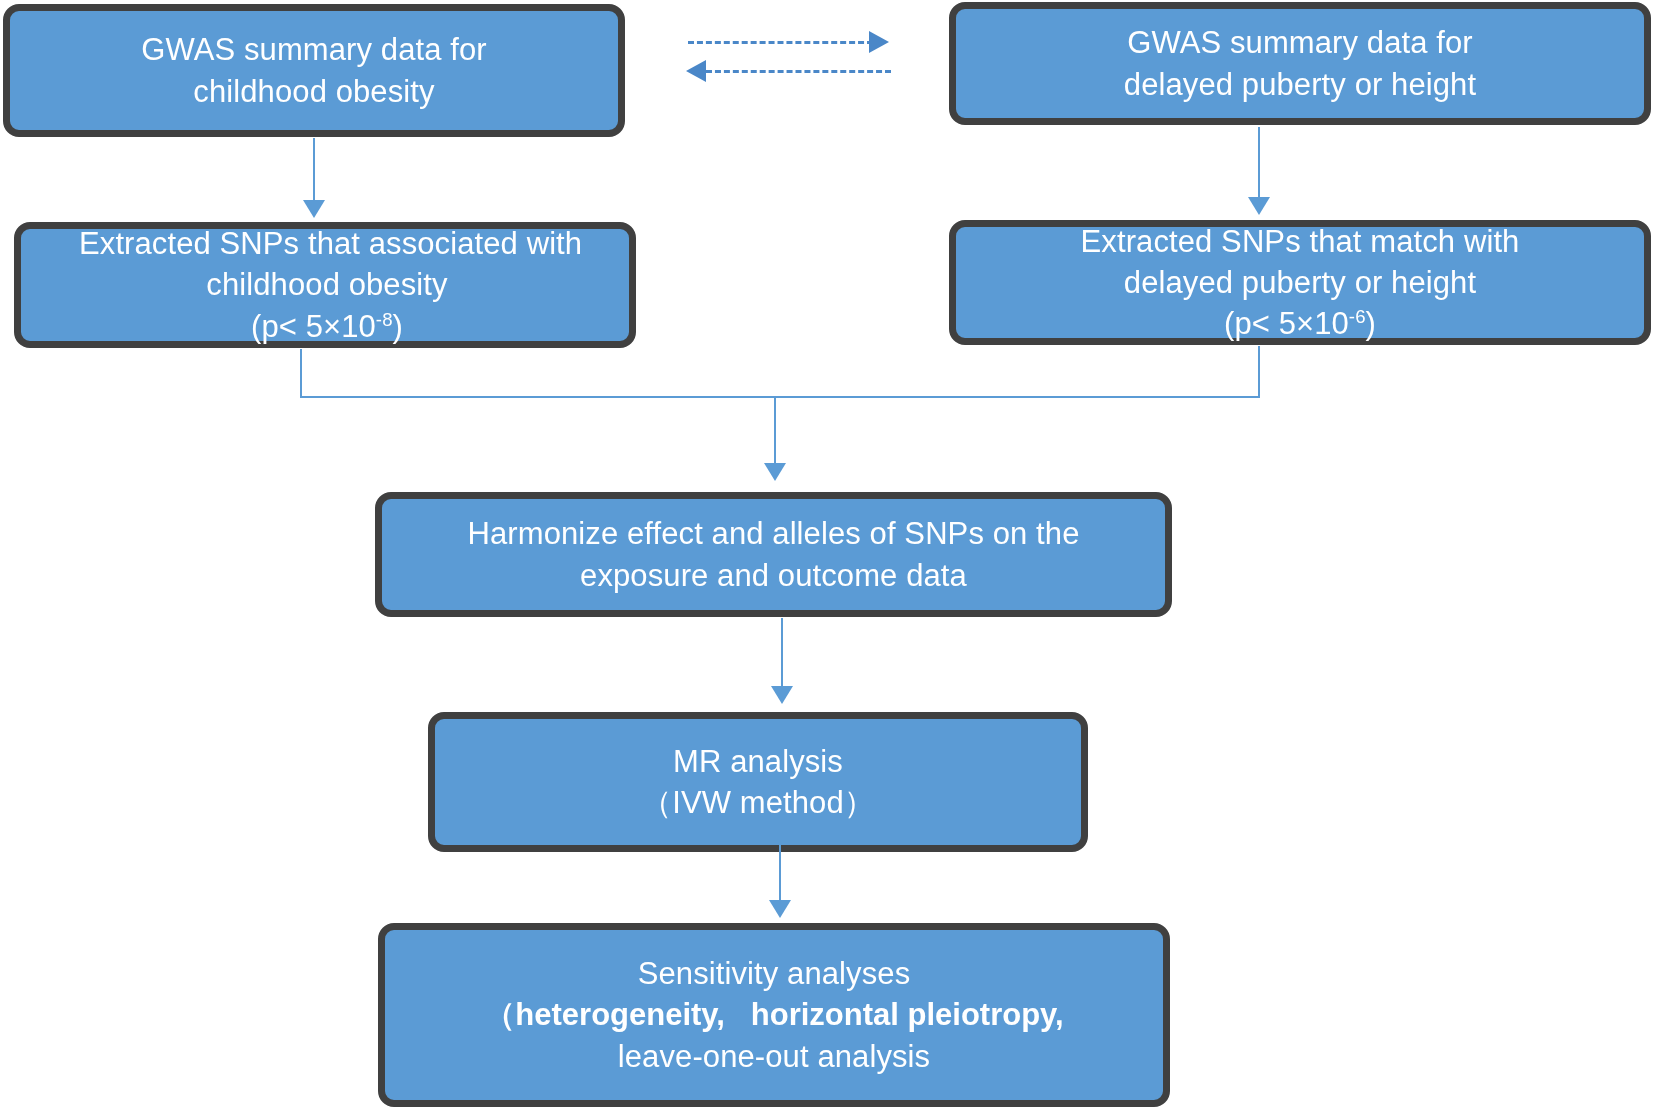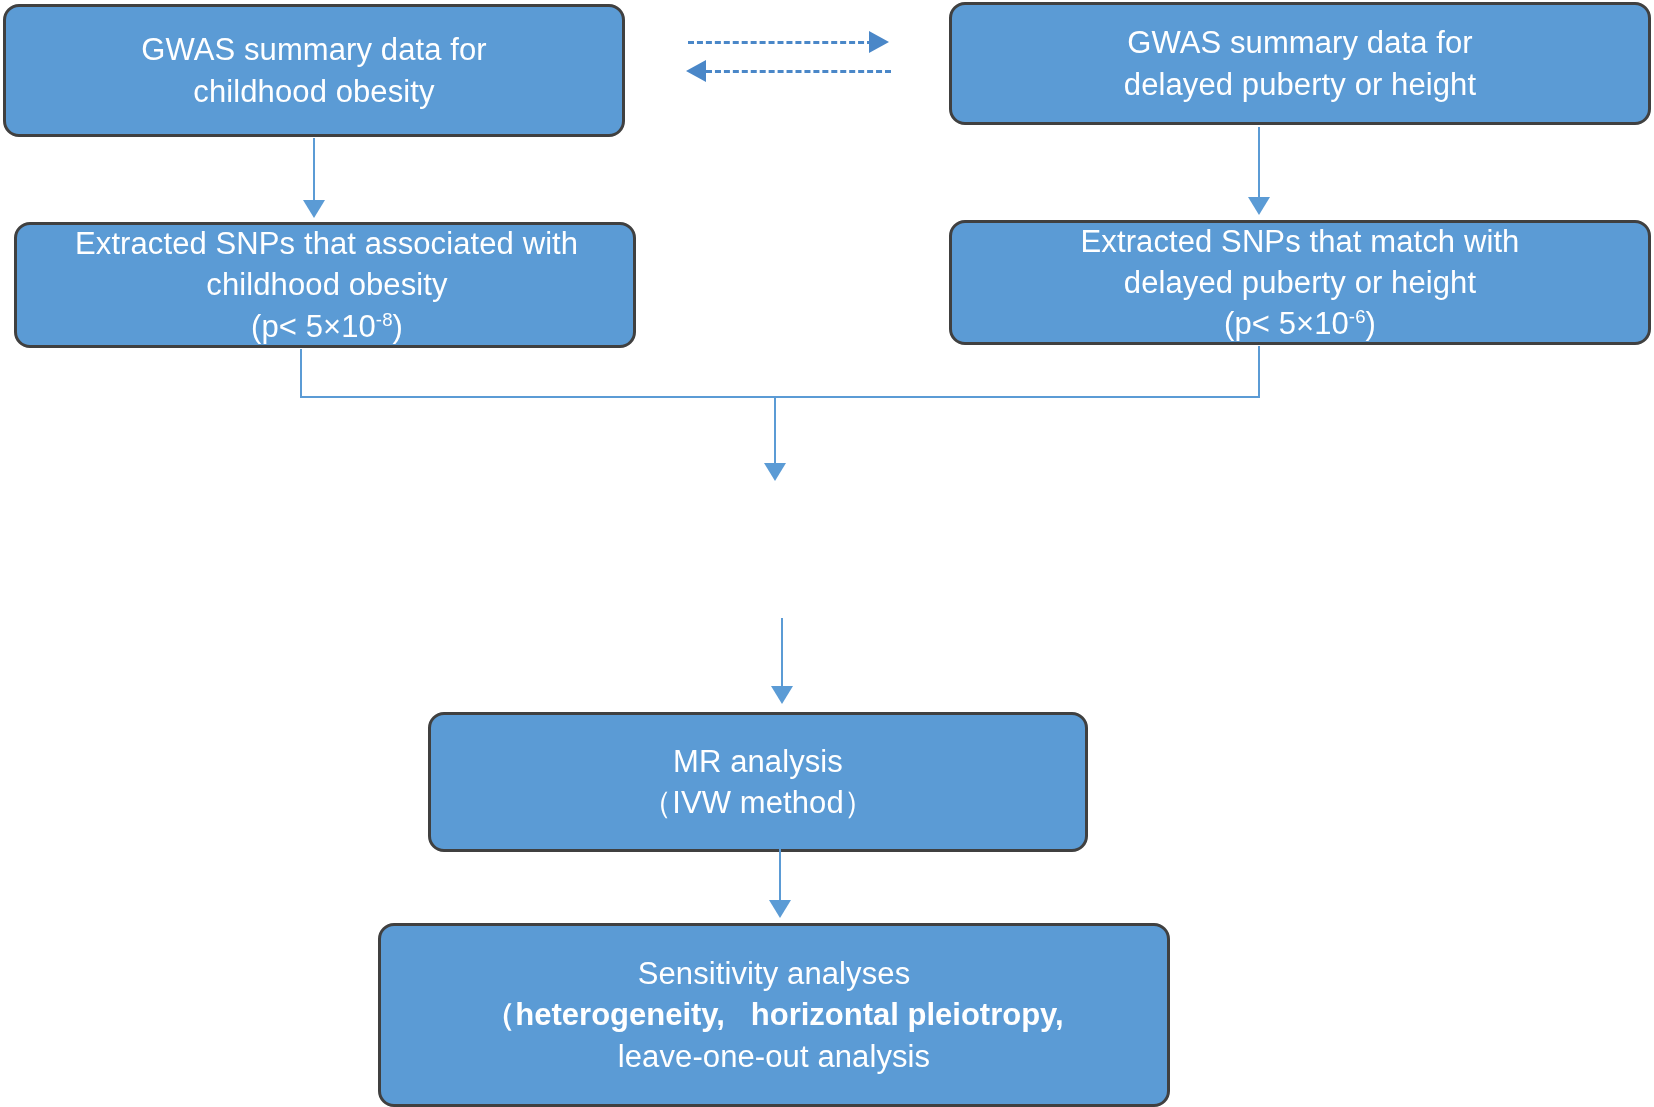--- a/index.html
+++ b/index.html
@@ -14,21 +14,21 @@
     position: relative;
     width: 1654px;
     height: 1107px;
     background: #ffffff;
     overflow: hidden;
   }
   .node {
     position: absolute;
     box-sizing: border-box;
     background: #5B9BD5;
-    border: 3px solid #404040;
+    border: 7px solid #404040;
     border-radius: 16px;
     color: #ffffff;
     display: flex;
     align-items: center;
     justify-content: center;
     text-align: center;
     font-size: 31px;
     line-height: 1.33;
     letter-spacing: 0.1px;
     padding: 4px 14px;
@@ -137,20 +137,26 @@
       <span class="ln l3"><span>(p&lt; 5×10</span><sup>-6</sup><span>)</span></span>
     </span>
   </div>
 
   <div class="seg vline" style="left:300px; top:349px; height:48px;"></div>
   <div class="seg vline" style="left:1258px; top:346px; height:51px;"></div>
   <div class="seg hline" style="left:300px; top:396px; width:960px;"></div>
   <div class="seg vline" style="left:774px; top:396px; height:75px;"></div>
   <div class="arrow-down" style="left:764px; top:463px;"></div>
 
+  <div class="node" id="node-harmonize">
+    <span class="lines">
+      <span class="ln l1">Harmonize effect and alleles of SNPs on the</span>
+      <span class="ln l2">exposure and outcome data</span>
+    </span>
+  </div>
 
   <div class="seg vline" style="left:781px; top:618px; height:76px;"></div>
   <div class="arrow-down" style="left:771px; top:686px;"></div>
 
   <div class="node" id="node-mr-analysis">
     <span class="lines">
       <span class="ln l1">MR analysis</span>
       <span class="ln l2">（IVW method）</span>
     </span>
   </div>

